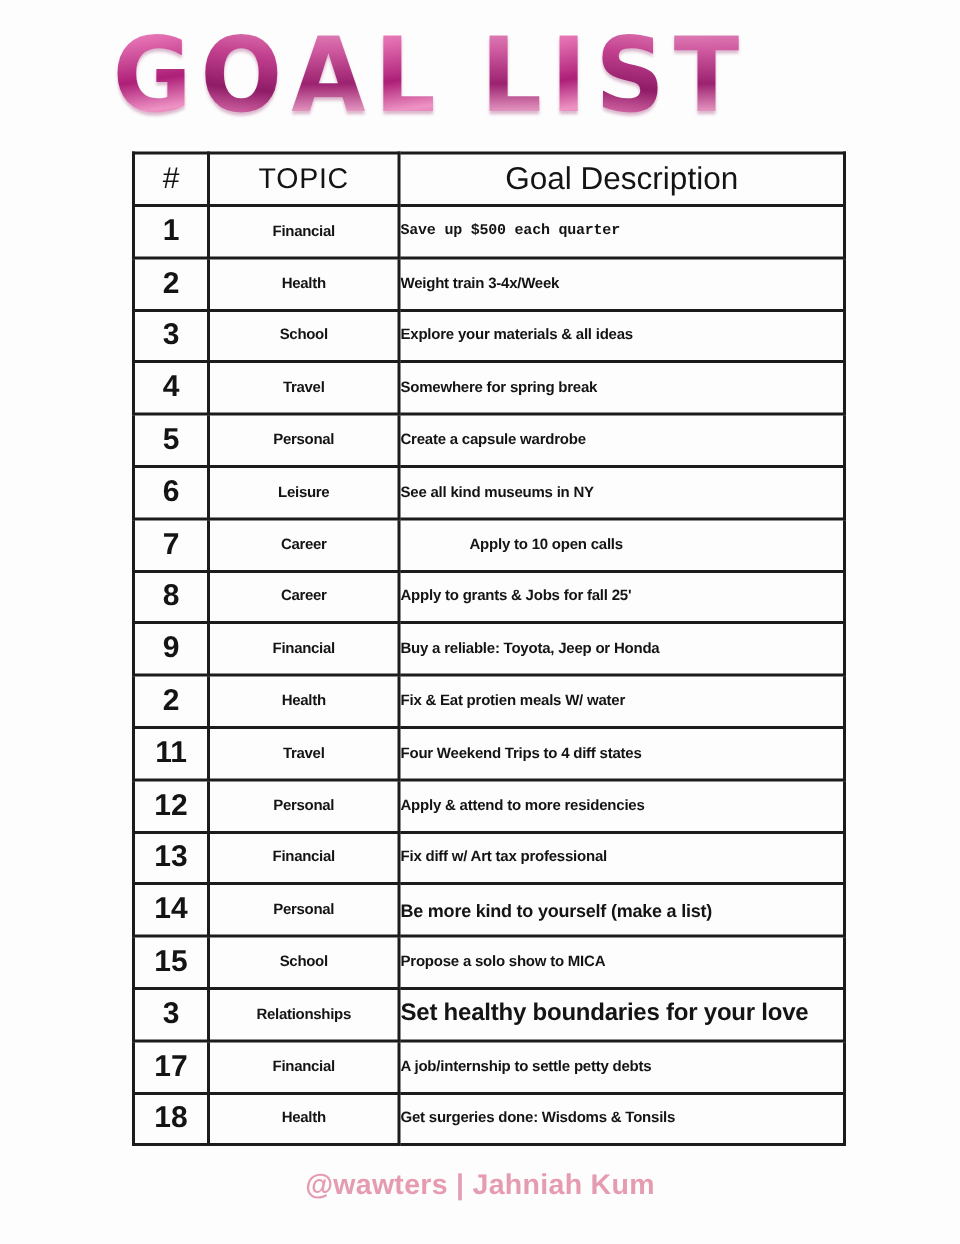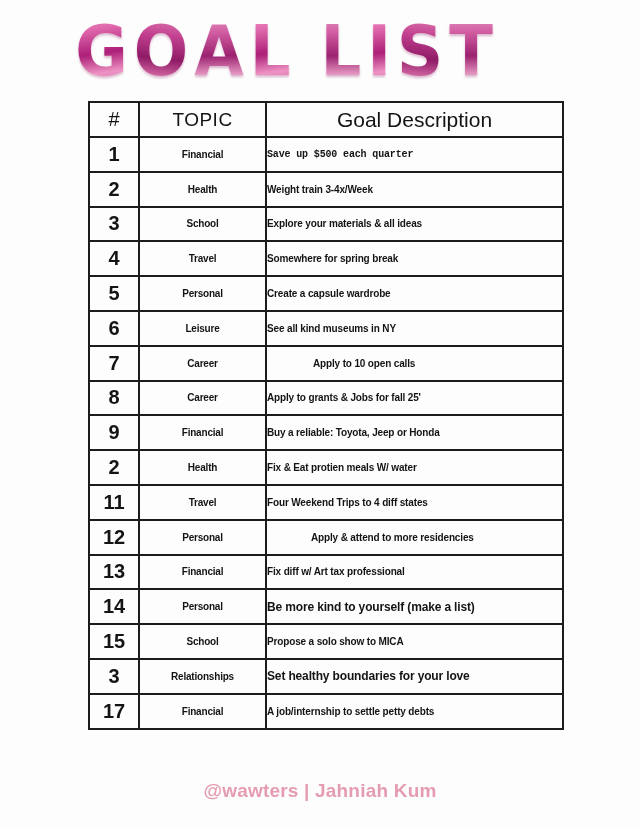--- a/index.html
+++ b/index.html
@@ -162,43 +162,48 @@
         <td class="cell-description" style="font-size: 10px;">Fix &amp; Eat protien meals W/ water</td>
       </tr>
       <tr>
         <td class="cell-number">11</td>
         <td class="cell-topic" style="font-size: 10px;">Travel</td>
         <td class="cell-description" style="font-size: 10px;">Four Weekend Trips to 4 diff states</td>
       </tr>
       <tr>
         <td class="cell-number">12</td>
         <td class="cell-topic" style="font-size: 10px;">Personal</td>
-        <td class="cell-description" style="font-size: 10px; padding-left: 44px;">Apply &amp; attend to more residencies</td>
+        <td class="cell-description" style="font-size: 10px;">Apply &amp; attend to more residencies</td>
       </tr>
       <tr>
         <td class="cell-number">13</td>
         <td class="cell-topic" style="font-size: 10px;">Financial</td>
         <td class="cell-description" style="font-size: 10px;">Fix diff w/ Art tax professional</td>
       </tr>
       <tr>
         <td class="cell-number">14</td>
         <td class="cell-topic" style="font-size: 10px;">Personal</td>
         <td class="cell-description" style="font-size: 12px;">Be more kind to yourself (make a list)</td>
       </tr>
       <tr>
         <td class="cell-number">15</td>
         <td class="cell-topic" style="font-size: 10px;">School</td>
         <td class="cell-description" style="font-size: 10px;">Propose a solo show to MICA</td>
       </tr>
       <tr>
         <td class="cell-number">3</td>
         <td class="cell-topic" style="font-size: 10px;">Relationships</td>
-        <td class="cell-description" style="font-size: 12px;">Set healthy boundaries for your love</td>
+        <td class="cell-description" style="font-size: 16px;">Set healthy boundaries for your love</td>
       </tr>
       <tr>
         <td class="cell-number">17</td>
         <td class="cell-topic" style="font-size: 10px;">Financial</td>
         <td class="cell-description" style="font-size: 10px;">A job/internship to settle petty debts</td>
+      </tr>
+      <tr>
+        <td class="cell-number">18</td>
+        <td class="cell-topic" style="font-size: 10px;">Health</td>
+        <td class="cell-description" style="font-size: 10px;">Get surgeries done: Wisdoms &amp; Tonsils</td>
       </tr>
     </tbody>
 </table>
 
 <div class="footer" style="color: rgb(229, 156, 177);">@wawters | Jahniah Kum</div>
 
 </body></html>

